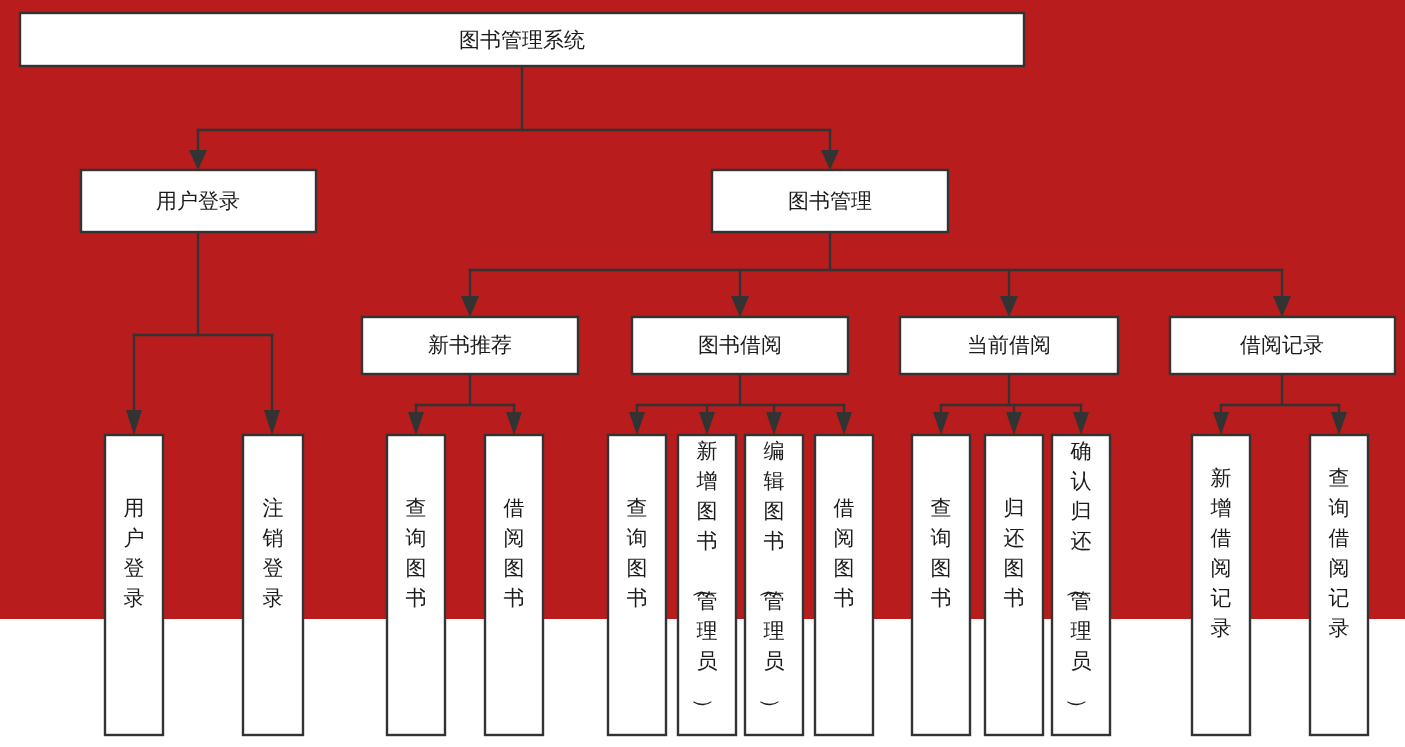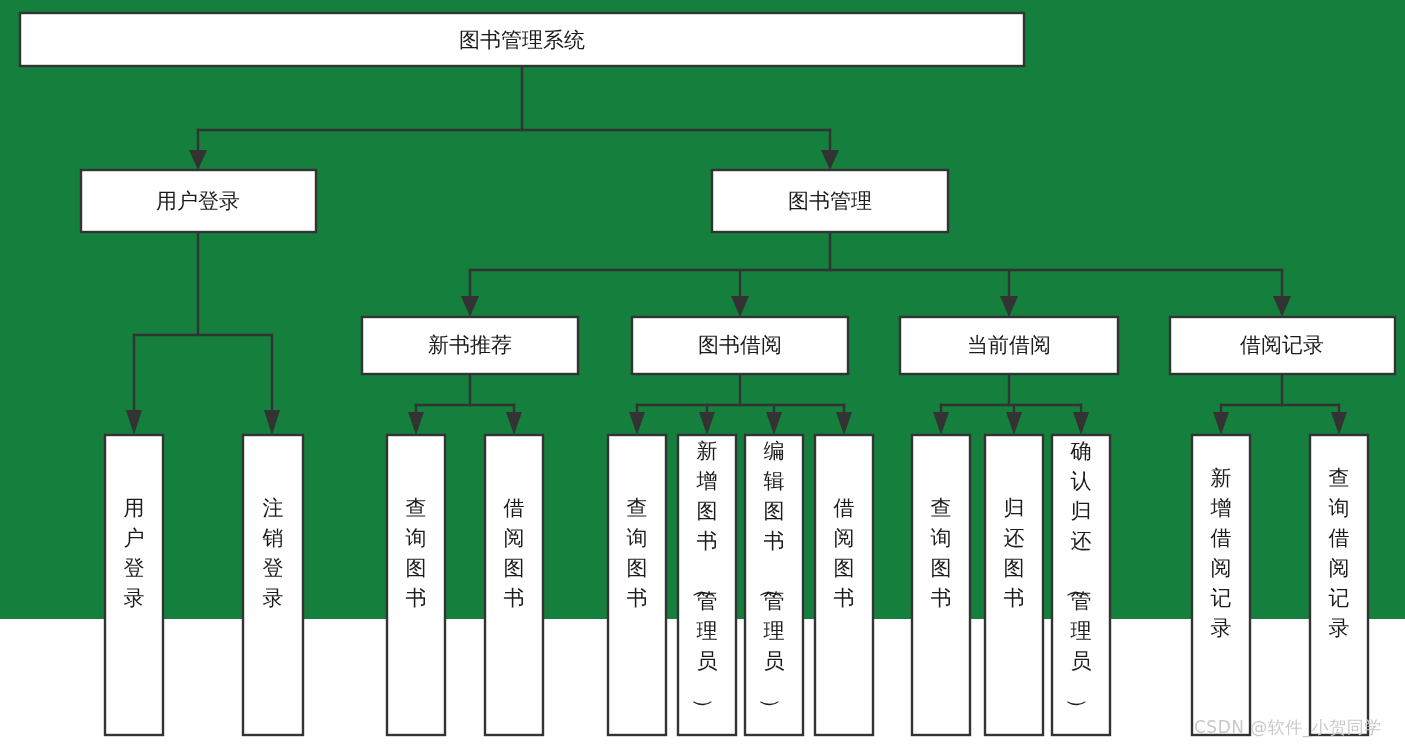--- a/index.html
+++ b/index.html
@@ -10,21 +10,21 @@
   body {
     width: 1405px;
     height: 747px;
     font-family: "DejaVu Sans", "Liberation Sans", sans-serif;
     overflow: hidden;
   }
   #diagram-root {
     position: relative;
     width: 1405px;
     height: 619px;
-    background: #15803d;
+    background: #b91c1c;
   }
   svg#flowchart {
     position: absolute;
     top: 0;
     left: 0;
     width: 1405px;
     height: 747px;
     display: block;
   }
   .node-box {
@@ -231,14 +231,13 @@
         <text class="node-label-v" x="1221" y="485"><tspan x="1221" dy="0">新</tspan><tspan x="1221" dy="30">增</tspan><tspan x="1221" dy="30">借</tspan><tspan x="1221" dy="30">阅</tspan><tspan x="1221" dy="30">记</tspan><tspan x="1221" dy="30">录</tspan></text>
       </g>
 
       <g>
         <rect class="node-box" x="1310" y="435" width="58" height="300"></rect>
         <text class="node-label-v" x="1339" y="485"><tspan x="1339" dy="0">查</tspan><tspan x="1339" dy="30">询</tspan><tspan x="1339" dy="30">借</tspan><tspan x="1339" dy="30">阅</tspan><tspan x="1339" dy="30">记</tspan><tspan x="1339" dy="30">录</tspan></text>
       </g>
     </g>
   </svg>
 
-  <div class="watermark-text" style="left:1194px; top:716px;">CSDN @软件_小贺同学</div>
 </div>
 
 </body></html>

